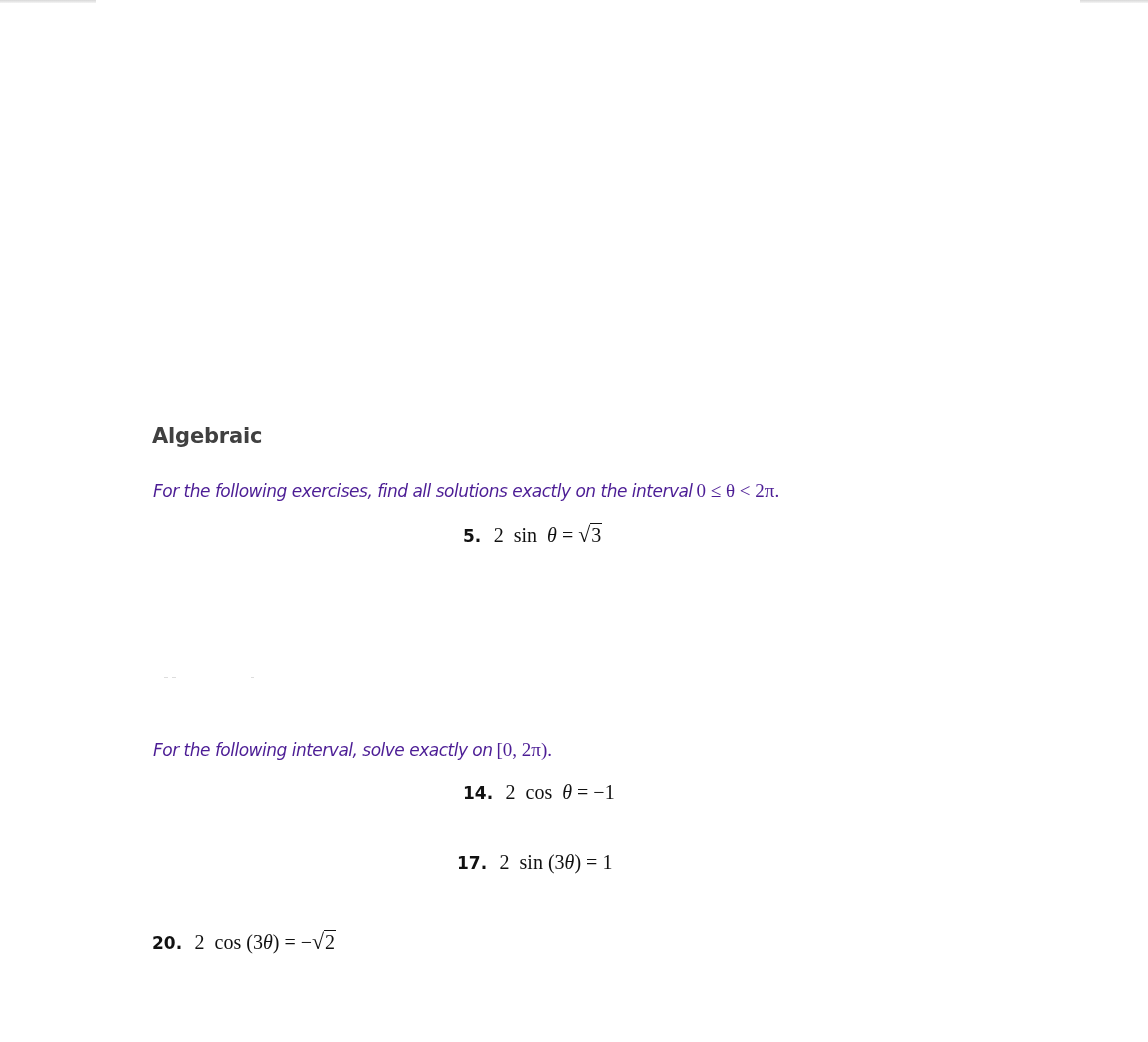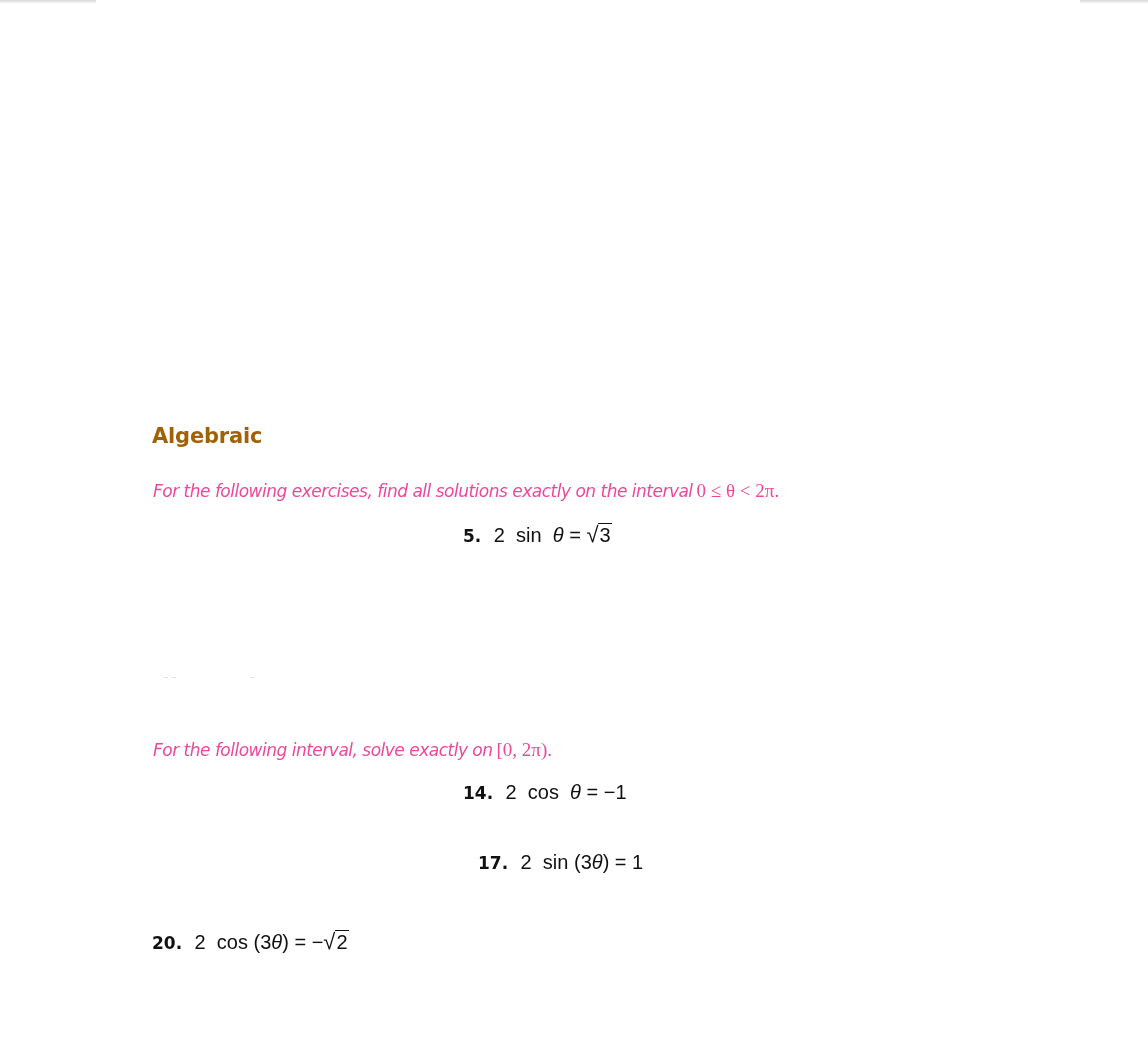--- a/index.html
+++ b/index.html
@@ -1,24 +1,24 @@
 <!DOCTYPE html>
 <html><head>
 <meta charset="utf-8">
 <style>
   html, body { margin:0; padding:0; background:#ffffff; }
   body { width:1148px; height:1042px; position:relative; overflow:hidden; font-family:"Liberation Sans", sans-serif; }
   .topbar-left { position:absolute; left:0; top:0; width:96px; height:3px; background:linear-gradient(#d8d8d8,#f4f4f4); }
   .topbar-right { position:absolute; left:1080px; top:0; width:68px; height:3px; background:linear-gradient(#d8d8d8,#f4f4f4); }
-  .section-title { position:absolute; left:152px; top:424px; font-family:"DejaVu Sans", sans-serif; font-weight:bold; font-size:21px; color:#a16207; letter-spacing:-0.2px; }
-  .instr { position:absolute; left:153px; font-family:"DejaVu Sans", sans-serif; font-style:italic; font-size:17px; color:#ec4899; letter-spacing:-0.5px; white-space:nowrap; }
+  .section-title { position:absolute; left:152px; top:424px; font-family:"DejaVu Sans", sans-serif; font-weight:bold; font-size:21px; color:#404040; letter-spacing:-0.2px; }
+  .instr { position:absolute; left:153px; font-family:"DejaVu Sans", sans-serif; font-style:italic; font-size:17px; color:#4c1d95; letter-spacing:-0.5px; white-space:nowrap; }
   .instr .math { font-family:"Liberation Serif", serif; font-style:normal; font-size:19px; letter-spacing:0; margin-left:4px; }
   .ex { position:absolute; white-space:nowrap; color:#111; }
   .ex .num { font-family:"DejaVu Sans", sans-serif; font-weight:bold; font-size:17px; margin-right:8px; }
-  .ex .eq { font-family:Liberation Sans, sans-serif; font-size:20px; }
+  .ex .eq { font-family:Liberation Serif, serif; font-size:20px; }
   .ex .eq i { font-style:italic; }
   .sqrt { display:inline-block; position:relative; }
   .sqrt .rad { font-size:22px; }
   .sqrt .arg { border-top:1.2px solid #111; padding:0 1px; }
   .faint { position:absolute; top:677px; height:1px; background:#ddd; }
 </style>
 </head>
 <body>
 
 <div class="topbar-left"></div>
@@ -45,21 +45,21 @@
   <span>For the following interval, solve exactly on</span><span class="math">[0, 2π).</span>
 </div>
 
 <div class="ex" style="left:463px; top:781px;">
   <span class="num">14.</span>
   <span class="eq">
     <span>2</span>&nbsp;&nbsp;<span>cos</span>&nbsp;&nbsp;<i>θ</i>&nbsp;<span>=</span>&nbsp;<span>−1</span>
   </span>
 </div>
 
-<div class="ex" style="left:478px; top:851px;">
+<div class="ex" style="left:457px; top:851px;">
   <span class="num">17.</span>
   <span class="eq">
     <span>2</span>&nbsp;&nbsp;<span>sin</span>&nbsp;<span>(3<i>θ</i>)</span>&nbsp;<span>=</span>&nbsp;<span>1</span>
   </span>
 </div>
 
 <div class="ex" style="left:152px; top:929px;">
   <span class="num">20.</span>
   <span class="eq">
     <span>2</span>&nbsp;&nbsp;<span>cos</span>&nbsp;<span>(3<i>θ</i>)</span>&nbsp;<span>=</span>&nbsp;<span>−</span><span class="sqrt"><span class="rad">√</span><span class="arg">2</span></span>

